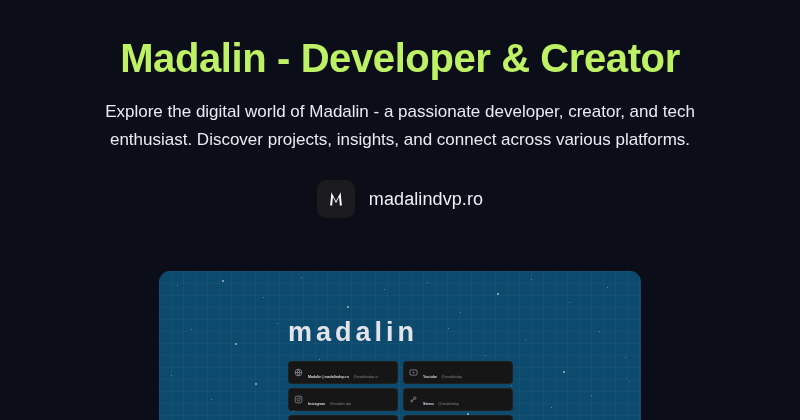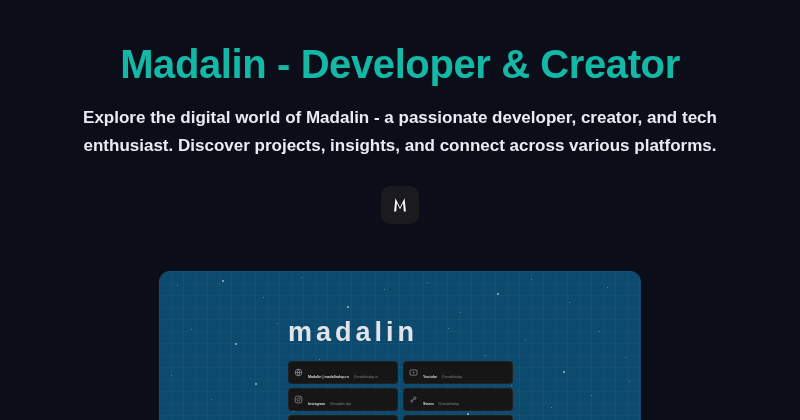--- a/index.html
+++ b/index.html
@@ -22,34 +22,34 @@
     overflow: hidden;
   }
 
   
   .hero {
     padding-top: 36px;
     text-align: center;
   }
 
   .hero-title {
-    margin: 6px;
+    margin: 0;
     font-size: 40px;
     line-height: 44px;
     font-weight: 700;
     letter-spacing: -0.4px;
-    color: #14b8a6;
+    color: #bef264;
   }
 
   .hero-sub {
     margin: 18px auto 12px;
     width: 672px;
     font-size: 17px;
     line-height: 28px;
-    font-weight: 700;
+    font-weight: 400;
     color: #e9ebf2;
   }
 
   
   .brand-row {
     margin-top: 26px;
     display: flex;
     align-items: center;
     justify-content: center;
     gap: 14px;
@@ -191,20 +191,21 @@
   <div class="hero">
     <h1 class="hero-title">Madalin - Developer &amp; Creator</h1>
     <p class="hero-sub">Explore the digital world of Madalin - a passionate developer, creator, and tech enthusiast. Discover projects, insights, and connect across various platforms.</p>
 
     <div class="brand-row">
       <span class="brand-badge">
         <svg viewBox="0 0 24 24" width="22" height="22" aria-hidden="true">
           <path d="M5.6 19.2 L7.0 4.6 L12.0 14.4 L17.0 4.6 L18.4 19.2 L16.2 19.2 L15.4 9.8 L12.0 16.6 L8.6 9.8 L7.8 19.2 Z" fill="#ffffff"></path>
         </svg>
       </span>
+      <span class="brand-domain">madalindvp.ro</span>
     </div>
   </div>
 
   <div class="preview">
     <div class="preview-grid"></div>
     <div class="preview-stars">
       <i style="left:18px;top:14px"></i>
         <i style="left:63px;top:9px" class="big"></i>
       <i style="left:104px;top:26px"></i>
         <i style="left:142px;top:6px"></i>

